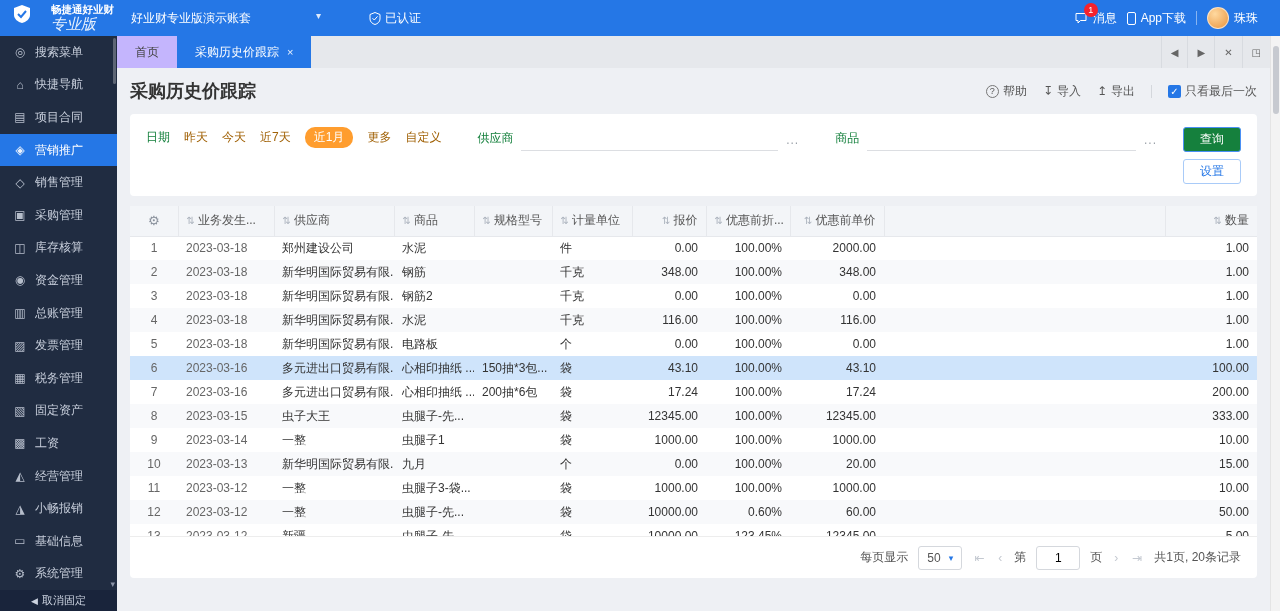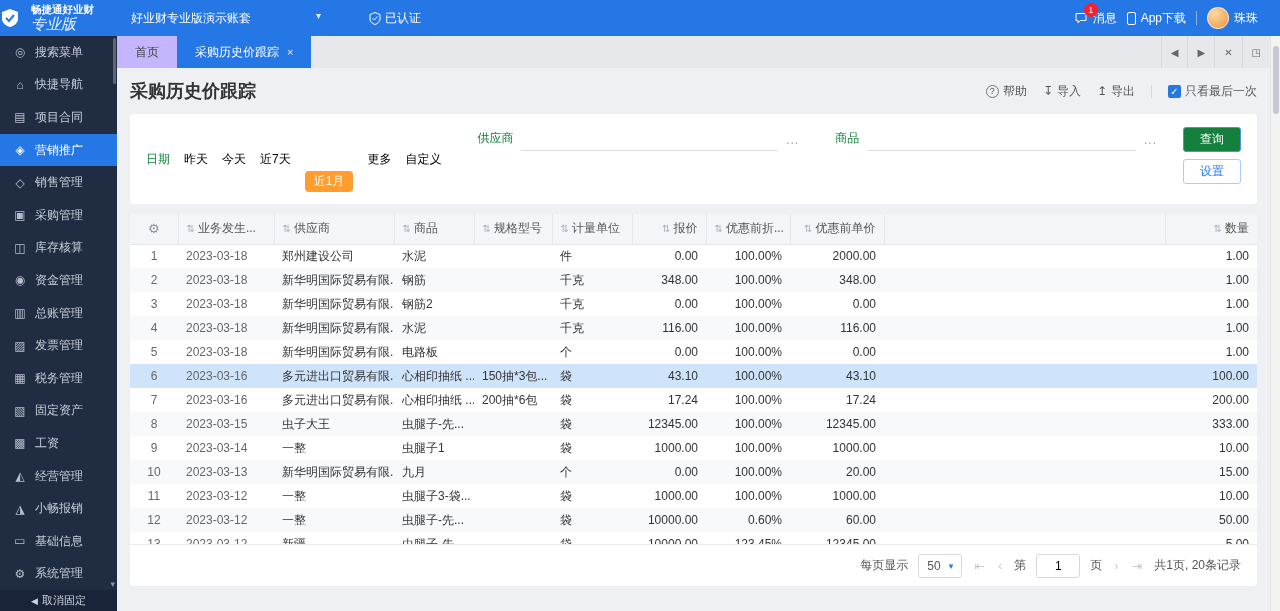--- a/index.html
+++ b/index.html
@@ -5,21 +5,21 @@
   * { box-sizing: border-box; margin: 0; padding: 0; }
   html,body { width:1280px; height:611px; overflow:hidden; }
   body {
     font-family: "Liberation Sans","DejaVu Sans",sans-serif;
     font-size: 12px; color:#333; background:#eef0f4; position:relative;
   }
 
   
   .topbar { position:absolute; top:0; left:0; width:1280px; height:36px;
     background:#2577e6; color:#fff; display:flex; align-items:center; z-index:20; }
-  .logo { width:117px; display:flex; align-items:center; gap:11px; padding-left:0; flex:none; }
+  .logo { width:117px; display:flex; align-items:flex-start; gap:19px; padding-left:12px; flex:none; }
   .logo-icon { width:20px; height:20px; flex:none; }
   .logo-text { line-height:1.1; }
   .logo-line1 { font-size:10.5px; font-weight:bold; white-space:nowrap; }
   .logo-line2 { font-size:15px; opacity:.9;font-style:italic; }
   .account { margin-left:14px; display:flex; align-items:flex-start; width:190px; justify-content:space-between; cursor:pointer; font-size:12px; }
   .account .chev { font-size:10px; opacity:.85; }
   .verified { display:flex; align-items:center; gap:4px; margin-left:48px; cursor:pointer; }
   .topbar-right { margin-left:auto; display:flex; align-items:center; gap:10px; padding-right:22px; }
   .top-item { display:flex; align-items:center; gap:5px; cursor:pointer; position:relative; }
   .msg-badge { position:absolute; top:-7px; left:10px; background:#f5222d; color:#fff;
@@ -65,22 +65,22 @@
   .v-divider { width:1px; height:13px; background:#d4d7dc; }
   .checkbox { width:13px; height:13px; background:#2577e6; border-radius:2px; color:#fff;
     font-size:10px; display:inline-flex; align-items:center; justify-content:center; cursor:pointer; }
 
   
   .filter-card { background:#fff; border-radius:4px; padding:13px 16px 12px;
     display:flex; align-items:flex-start; }
   .date-block { flex:none; }
   .date-row { display:flex; align-items:center; gap:14px; }
   .f-label { color:#15803d; }
-  .date-opt { color:#000000; cursor:pointer; }
-  .date-opt.pill { background:#ff9d2e; color:#fff; padding:2px 9px; border-radius:4px;margin-top:44px; }
+  .date-opt { color:#a16207; cursor:pointer; }
+  .date-opt.pill { background:#ff9d2e; color:#fff; padding:2px 9px; border-radius:10px; }
   .date-range { margin-top:6px; margin-left:38px; color:#333; }
   .f-field { display:flex; align-items:flex-end; gap:8px; flex:1; margin-left:36px; }
   .f-field .f-label { padding-bottom:4px; }
   .u-input { flex:1; border:none; border-bottom:1px solid #dcdee2; height:24px; outline:none;
     font:inherit; background:transparent; }
   .dots { color:#9aa0a8; padding-bottom:4px; cursor:pointer; letter-spacing:1px; }
   .btn-col { display:flex; flex-direction:column; gap:7px; margin-left:26px; flex:none; }
   .btn { width:58px; height:25px; border-radius:3px; font-size:12px; cursor:pointer;
     display:flex; align-items:center; justify-content:center; }
   .btn.primary { background:#15803d; color:#fff; border:1px solid #4a90f5; }

